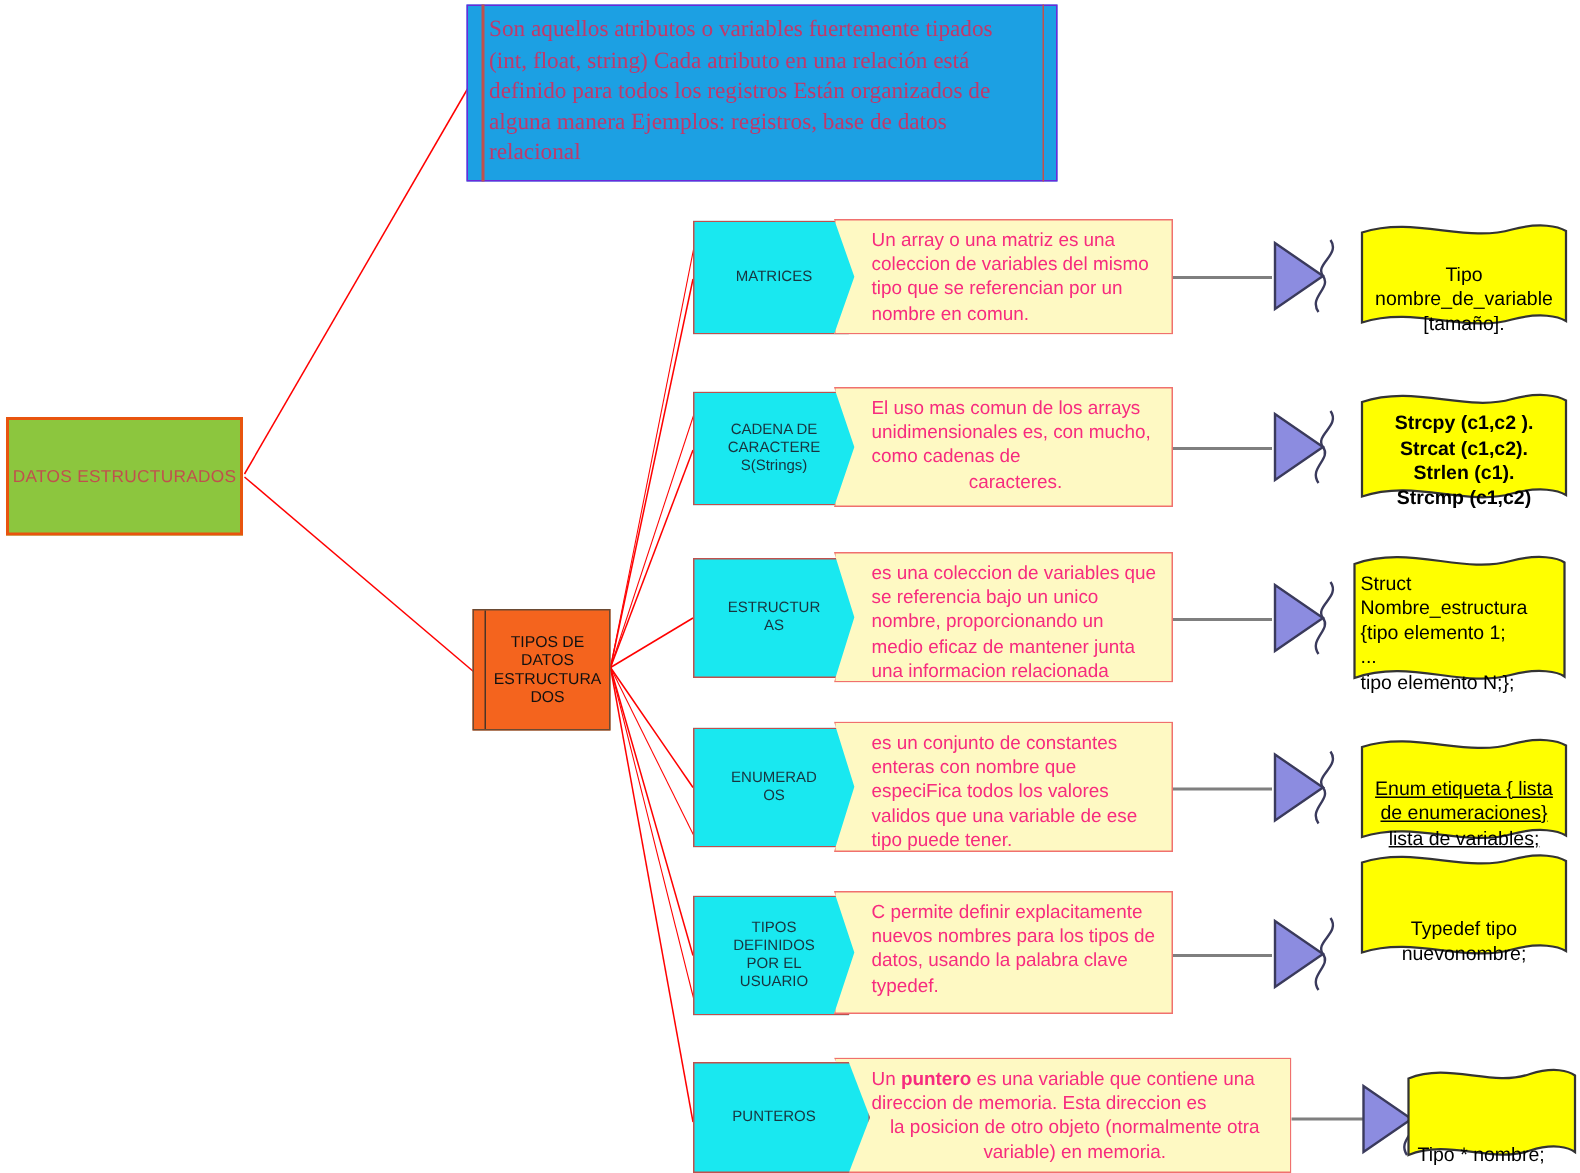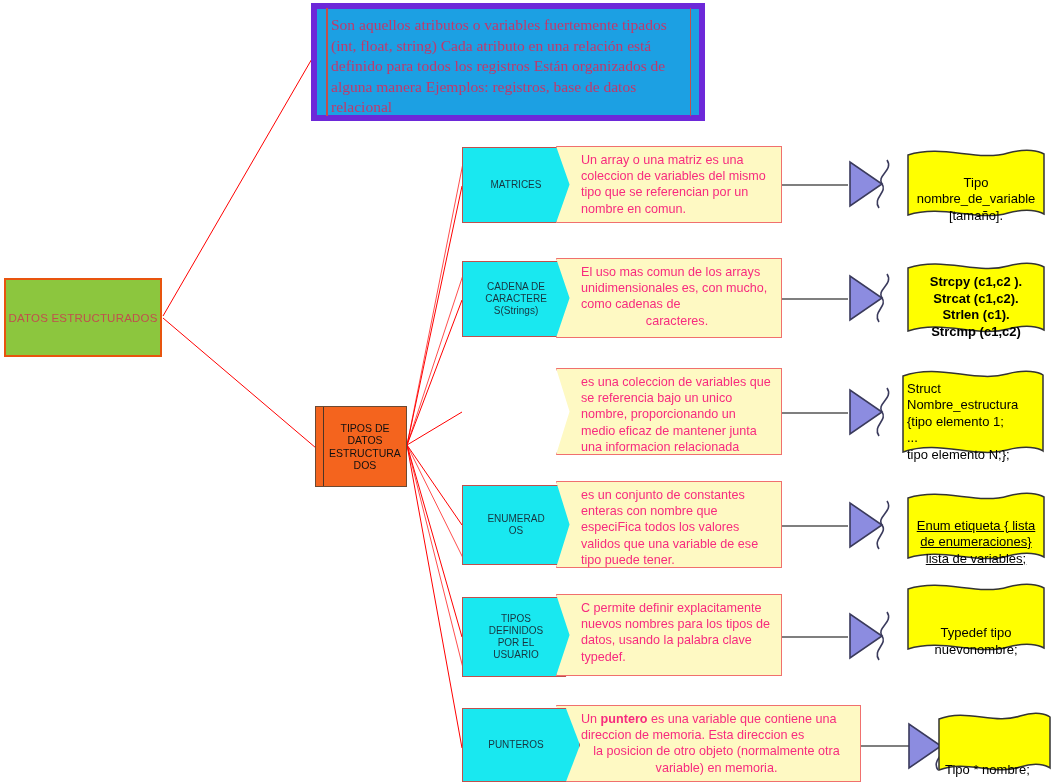--- a/index.html
+++ b/index.html
@@ -42,21 +42,21 @@
   }
   .orange-box .lbl{
     color:#111;font-size:10.5px;line-height:12.5px;text-align:center;
     padding-left:8px;
   }
 
   
   .blue-box{
     left:311px;top:3px;width:394px;height:118px;
     background:#1CA0E3;
-    border:6px solid #6d28d9;
+    border:1px solid #6d28d9;
   }
   .blue-box:before{
     content:"";position:absolute;left:9px;top:-1px;bottom:-1px;width:1.5px;background:#C0504D;
   }
   .blue-box:after{
     content:"";position:absolute;right:8px;top:-1px;bottom:-1px;width:1.5px;background:#C0504D;
   }
   .blue-box .lbl{
     position:absolute;left:14px;top:6px;right:22px;
     color:#C0396B;
@@ -193,20 +193,26 @@
       <path d="M3,10 C38,-2 72,17 103,8 C122,3 134,6 139,9 L139,72 C134,69 122,66 103,71 C72,80 38,61 3,73 Z" fill="#FFFF00" stroke="#333" stroke-width="1.5"></path>
     </svg>
     <div class="lbl bold">
       <span>Strcpy (c1,c2 ).</span>
       <span>Strcat (c1,c2).</span>
       <span>Strlen (c1).</span>
       <span>Strcmp (c1,c2)</span>
     </div>
   </div>
 
+  <div class="node cyan-box" style="left:462px;top:372px;width:118px;height:80px;">
+    <span class="lbl">
+      <span>ESTRUCTUR</span><br>
+      <span>AS</span>
+    </span>
+  </div>
   <div class="node white-box" style="left:556px;top:368px;width:226px;height:87px;">
     <div class="lbl">
       <span>es una coleccion de variables que</span><br>
       <span>se referencia bajo un unico</span><br>
       <span>nombre, proporcionando un</span><br>
       <span>medio eficaz de mantener junta</span><br>
       <span>una informacion relacionada</span>
     </div>
   </div>
   <div class="thinline" style="left:782px;top:412px;width:66px;"></div>
@@ -278,21 +284,21 @@
       <span>typedef.</span>
     </div>
   </div>
   <div class="thinline" style="left:782px;top:636px;width:66px;"></div>
   <div class="arrowgrp" style="left:846px;top:608px;width:50px;height:56px;">
     <svg width="50" height="56" viewBox="0 0 50 56">
       <polygon points="4,6 4,50 36,28" fill="#8C8CE0" stroke="#3a3a5c" stroke-width="1.6"></polygon>
       <path d="M41,4 C48,14 30,20 36,28 C42,36 26,42 33,52" fill="none" stroke="#3a3a5c" stroke-width="1.6"></path>
     </svg>
   </div>
-  <div class="flag" style="left:905px;top:580px;width:142px;height:78px;">
+  <div class="flag" style="left:905px;top:566px;width:142px;height:78px;">
     <svg width="142" height="78" viewBox="0 0 142 78">
       <path d="M3,9 C38,-2 72,16 103,7 C122,2 134,5 139,8 L139,68 C134,65 122,62 103,67 C72,76 38,58 3,69 Z" fill="#FFFF00" stroke="#333" stroke-width="1.5"></path>
     </svg>
     <div class="lbl">
       <span>Typedef tipo</span>
       <span>nuevonombre;</span>
     </div>
   </div>
 
   <div class="node white-box" style="left:556px;top:705px;width:305px;height:77px;">

